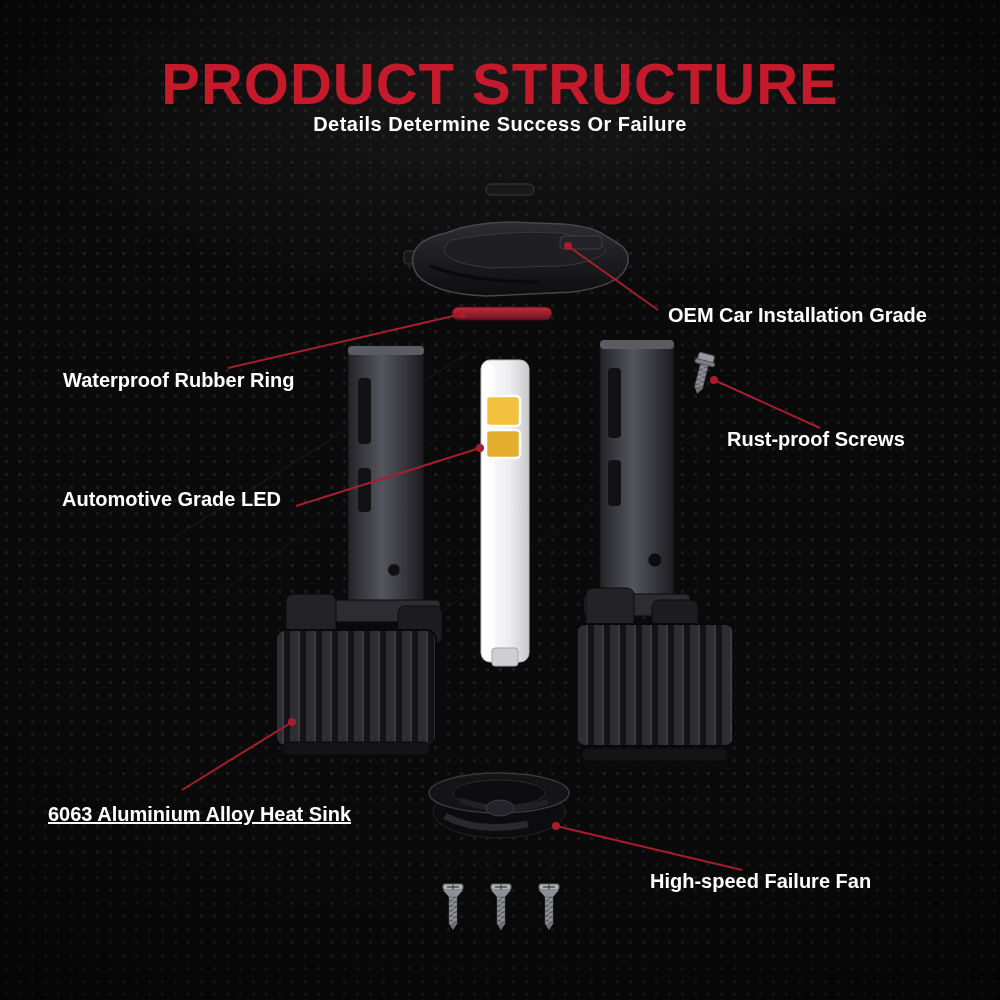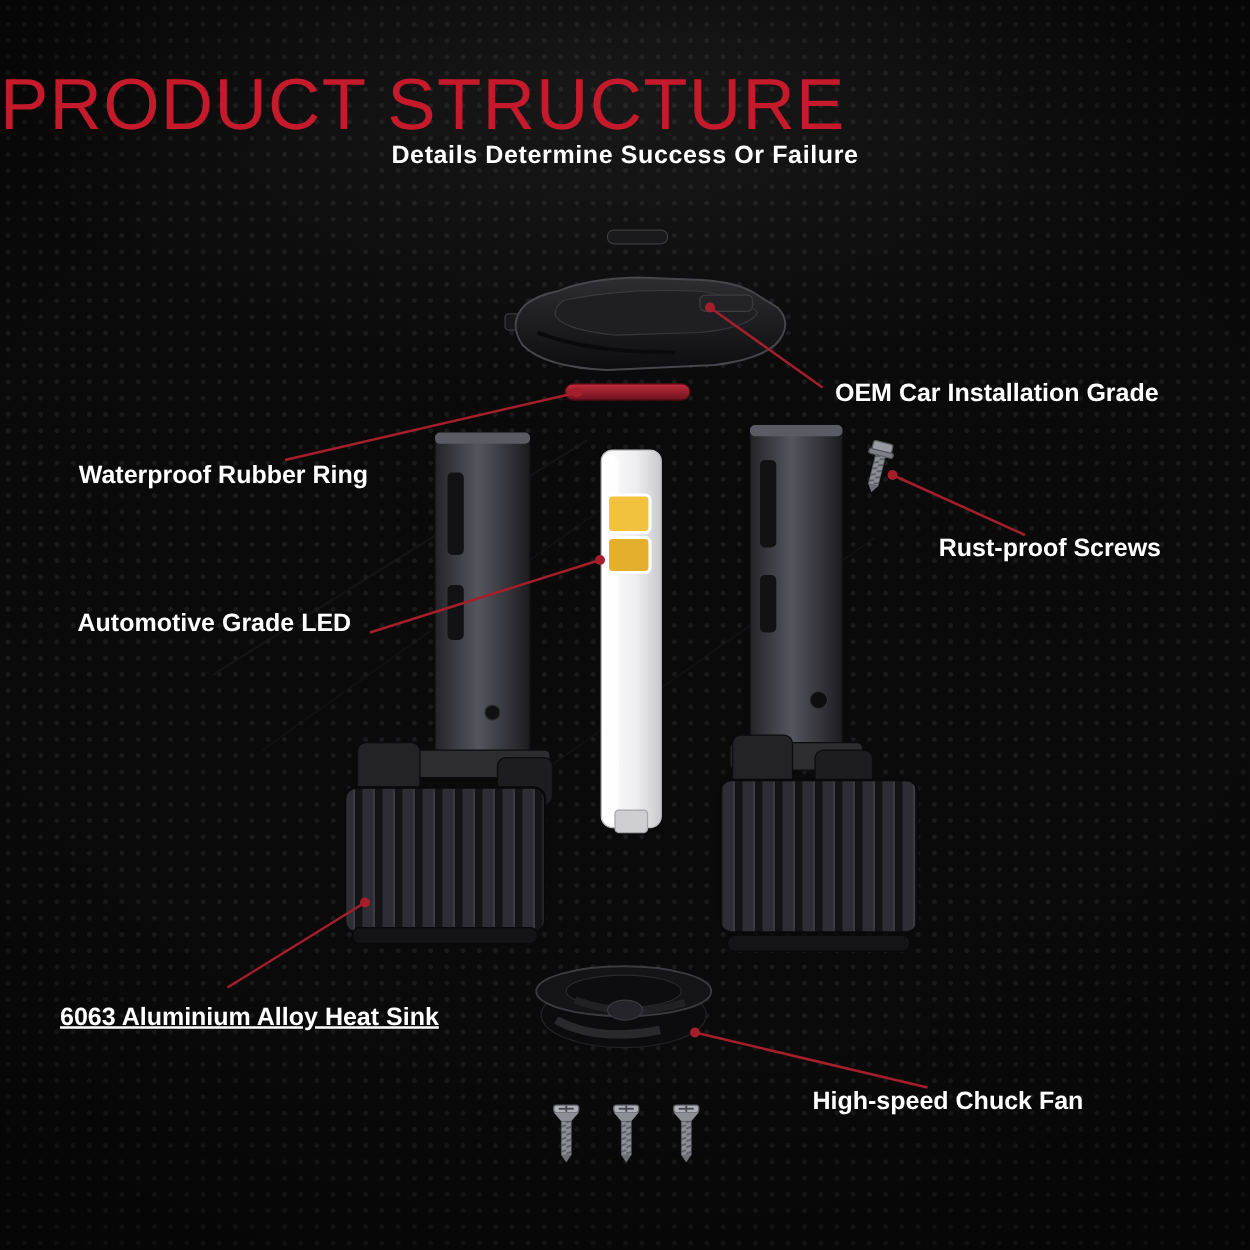--- a/index.html
+++ b/index.html
@@ -15,21 +15,22 @@
     font-family:"Liberation Sans", sans-serif;
     background-color:var(--bg);
     background-image:
       radial-gradient(ellipse 900px 700px at 50% 45%, rgba(0,0,0,0) 55%, rgba(0,0,0,0.55) 100%),
       radial-gradient(ellipse 700px 330px at 50% 8%, rgba(110,110,110,0.14), rgba(0,0,0,0) 70%),
       radial-gradient(circle, #1b1b1d 1.6px, rgba(0,0,0,0) 2.2px);
     background-size:auto, auto, 13px 13px;
   }
   .page-title{
     position:absolute;left:0;top:50px;width:1000px;
-    font-size:58px;font-weight:normal;letter-spacing:1px;
+    text-align:center;
+    font-size:58px;font-weight:bold;letter-spacing:1px;
     color:var(--accent);
     margin:0;
   }
   .page-subtitle{
     position:absolute;left:0;top:113px;width:1000px;
     text-align:center;
     font-size:20px;font-weight:bold;letter-spacing:0.5px;
     color:#ffffff;
     margin:0;
   }
@@ -198,18 +199,18 @@
       <circle class="callout-dot" cx="292" cy="722" r="4"></circle>
       <line class="callout-line" x1="292" y1="722" x2="182" y2="790"></line>
 
       <circle class="callout-dot" cx="556" cy="826" r="4"></circle>
       <line class="callout-line" x1="556" y1="826" x2="742" y2="870"></line>
     </g>
   </svg>
 
   <div class="label" style="left:668px;top:304px;">OEM Car Installation Grade</div>
   <div class="label" style="left:63px;top:369px;">Waterproof Rubber Ring</div>
-  <div class="label" style="left:727px;top:428px;margin-left:24px;">Rust-proof Screws</div>
+  <div class="label" style="left:727px;top:428px;">Rust-proof Screws</div>
   <div class="label" style="left:62px;top:488px;">Automotive Grade LED</div>
   <div class="label" style="left:48px;top:803px;text-decoration:underline;">6063 Aluminium Alloy Heat Sink</div>
-  <div class="label" style="left:650px;top:870px;">High-speed Chuck Fan</div>
+  <div class="label" style="left:650px;top:870px;">High-speed Failure Fan</div>
 
 </div>
 
 </body></html>

